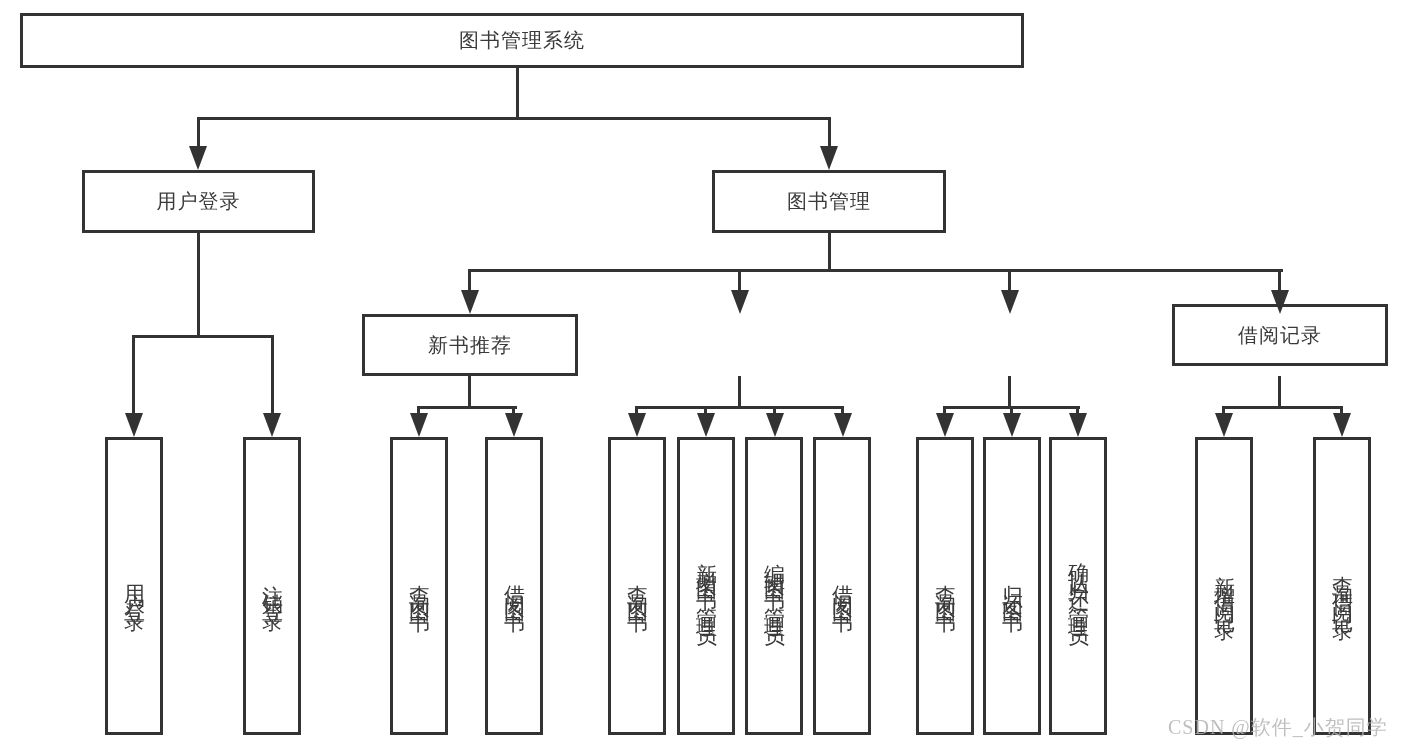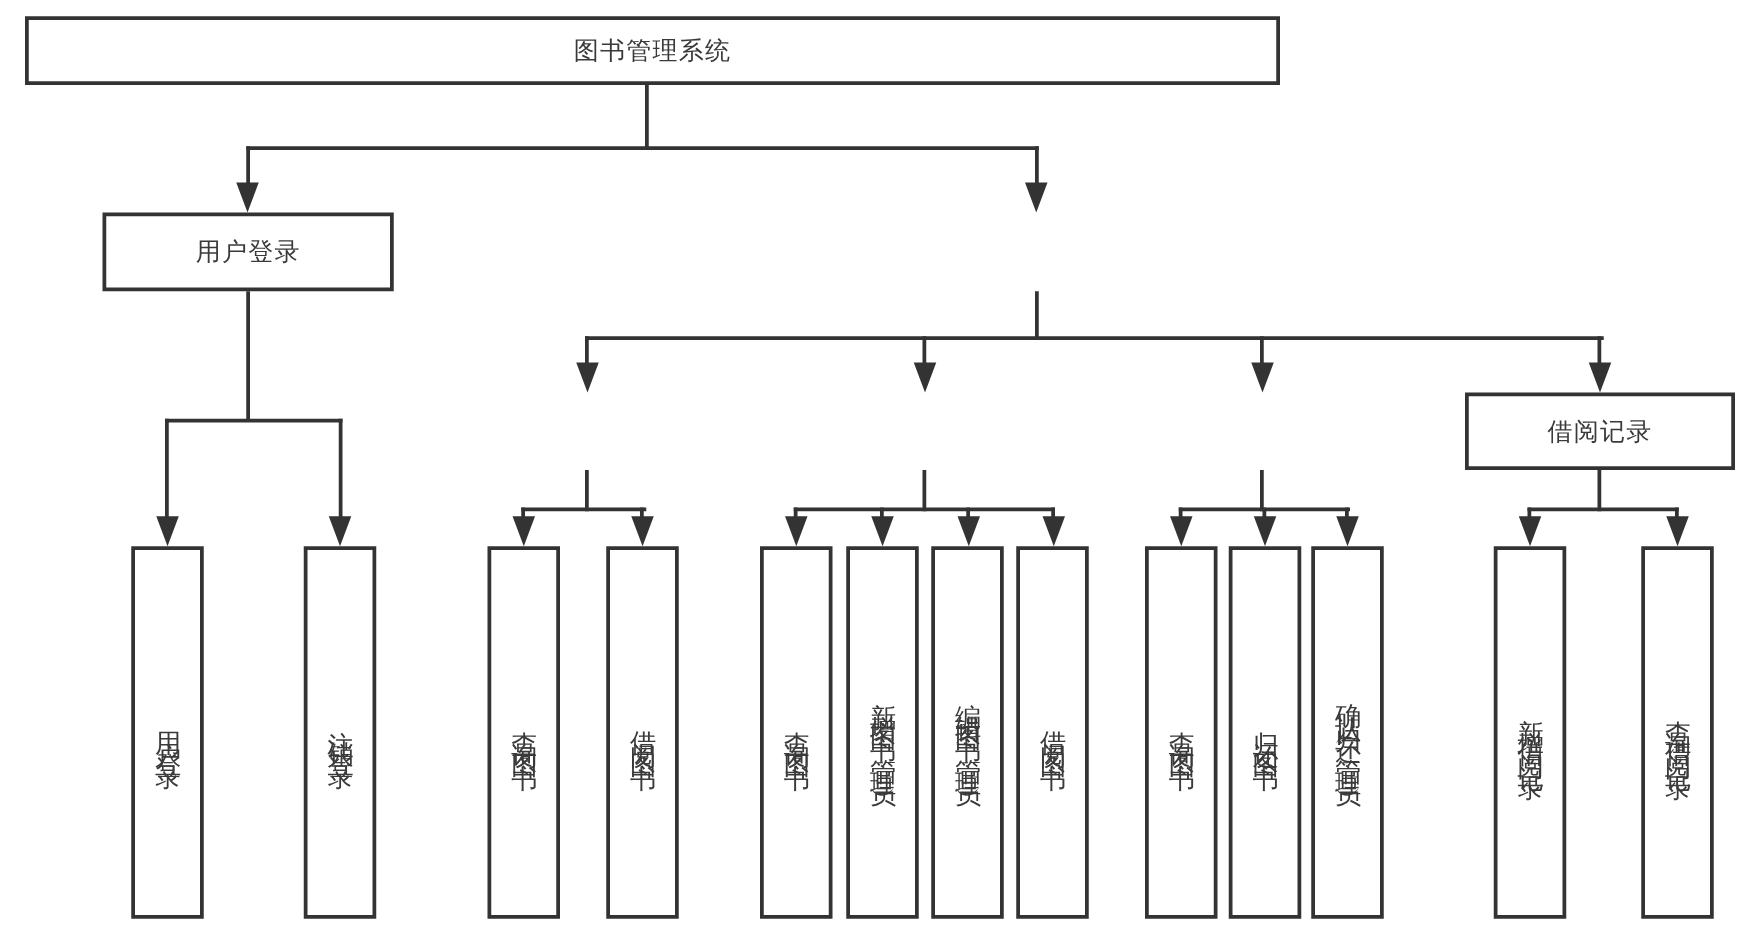--- a/index.html
+++ b/index.html
@@ -63,22 +63,28 @@
 <div id="stage">
 
   <div class="node" style="left:20px;top:13px;width:1004px;height:55px">
     <span>图书管理系统</span>
   </div>
 
   <div class="node" style="left:82px;top:170px;width:233px;height:63px">
     <span>用户登录</span>
   </div>
 
+  <div class="node" style="left:712px;top:170px;width:234px;height:63px">
+    <span>图书管理</span>
+  </div>
 
-  <div class="node" style="left:1172px;top:314px;width:216px;height:62px">
+  <div class="node" style="left:362px;top:314px;width:216px;height:62px">
+    <span>新书推荐</span>
+  </div>
+  <div class="node" style="left:1172px;top:304px;width:216px;height:62px">
     <span>借阅记录</span>
   </div>
 
   <div class="node leaf" style="left:105px">
     <span class="vtext">用户登录</span>
   </div>
   <div class="node leaf" style="left:243px">
     <span class="vtext">注销登录</span>
   </div>
 
@@ -171,14 +177,15 @@
   <div class="vline" style="left:1076px;top:406px;height:13px"></div>
   <div class="arrow" style="left:1069px;top:413px"></div>
 
   <div class="vline" style="left:1278px;top:376px;height:33px"></div>
   <div class="hline" style="left:1222px;top:406px;width:121px"></div>
   <div class="vline" style="left:1222px;top:406px;height:13px"></div>
   <div class="arrow" style="left:1215px;top:413px"></div>
   <div class="vline" style="left:1340px;top:406px;height:13px"></div>
   <div class="arrow" style="left:1333px;top:413px"></div>
 
+  <div id="watermark">CSDN @软件_小贺同学</div>
 
 </div>
 
 </body></html>

